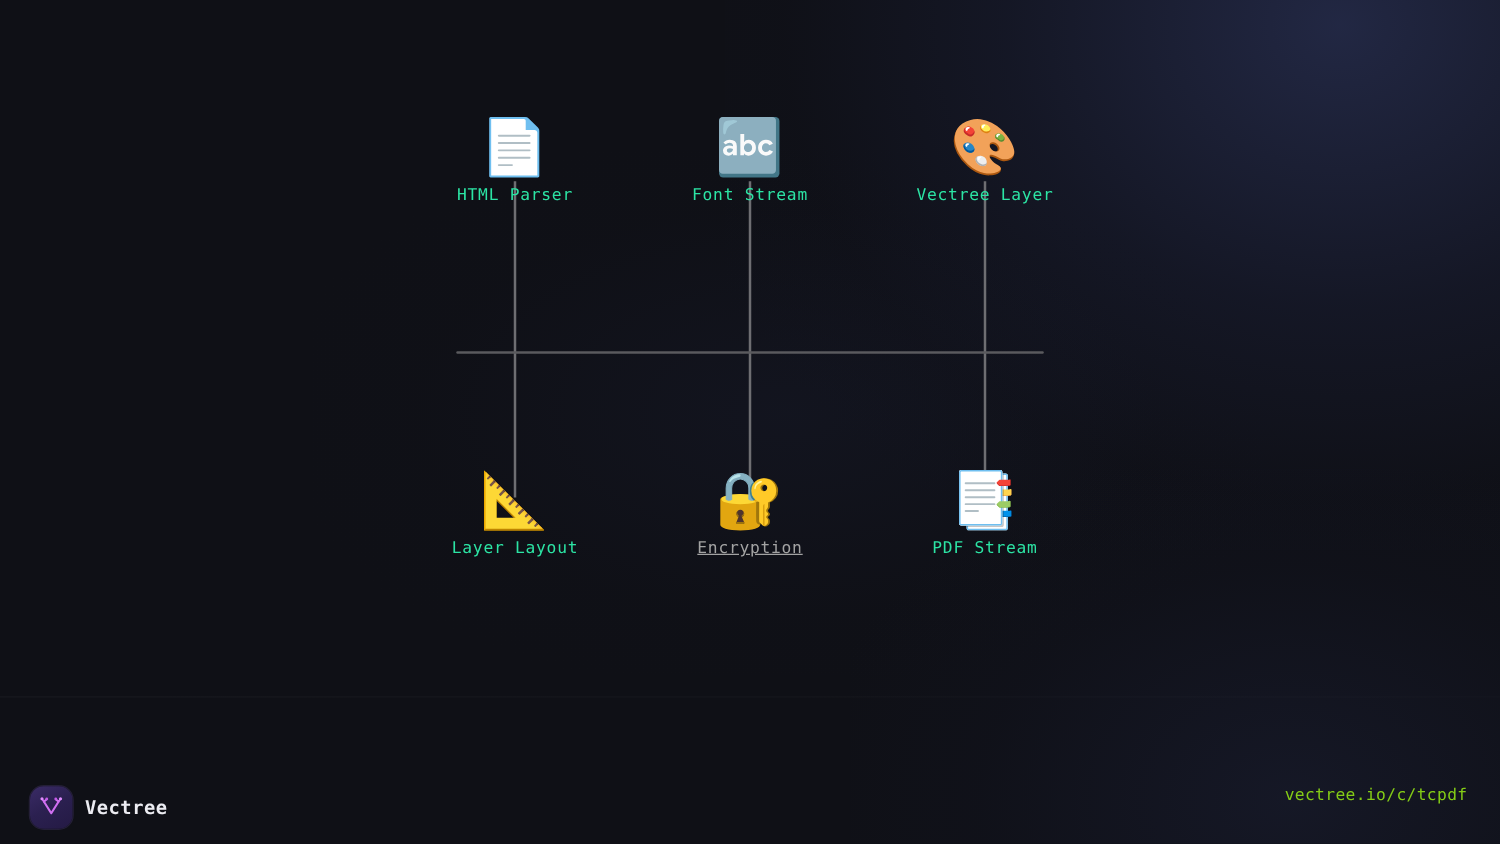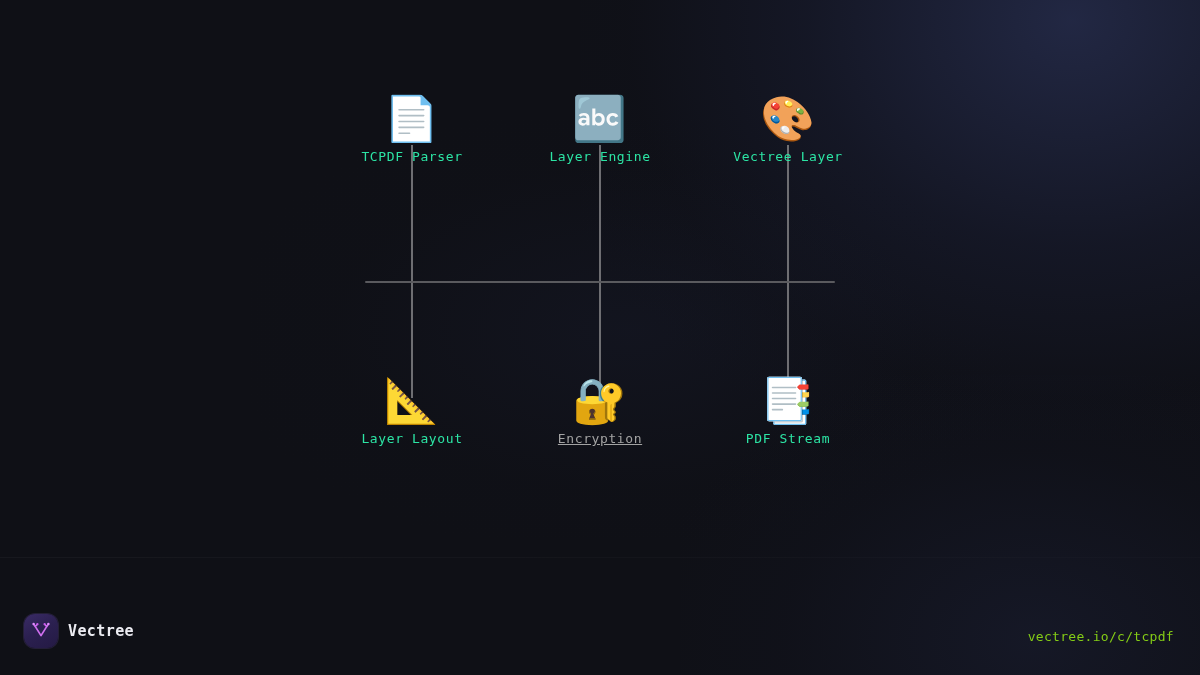--- a/index.html
+++ b/index.html
@@ -82,21 +82,21 @@
     font-size:13px;
     letter-spacing:0.6px;
     color:#2ce4a4;
     white-space:nowrap;
   }
 
   
   #brand {
     position:absolute;
     left:24px;
-    bottom:19px;
+    bottom:4px;
   }
   #brand-row {
     display:flex;
     align-items:center;
     gap:10px;
     margin-bottom:8px;
   }
   #brand-logo {
     width:34px; height:34px;
     border-radius:11px;
@@ -141,25 +141,25 @@
 <div id="bg-divider"></div>
 
 <div id="diagram">
 
 <div class="stem" style="left: 411.2px; top: 145px; height: 253px;"></div>
     <div class="stem" style="left: 599.2px; top: 145px; height: 253px;"></div>
     <div class="stem" style="left: 787.2px; top: 145px; height: 253px;"></div>
     <div class="axis-line" style="left: 365px; width: 470px; top: 281px; background: rgb(90, 90, 94);"></div>
     <div class="node" style="left: 412px; top: 91px;">
       <span class="node-icon">📄</span>
-      <span class="node-label" style="color: rgb(44, 228, 164);">TCPDF Parser</span>
+      <span class="node-label" style="color: rgb(44, 228, 164);">HTML Parser</span>
     </div>
     <div class="node" style="left: 600px; top: 91px;">
       <span class="node-icon">🔤</span>
-      <span class="node-label" style="color: rgb(44, 228, 164);">Layer Engine</span>
+      <span class="node-label" style="color: rgb(44, 228, 164);">Font Stream</span>
     </div>
     <div class="node" style="left: 788px; top: 91px;">
       <span class="node-icon">🎨</span>
       <span class="node-label" style="color: rgb(44, 228, 164);">Vectree Layer</span>
     </div>
     <div class="node" style="left: 412px; top: 373px;">
       <span class="node-icon">📐</span>
       <span class="node-label" style="color: rgb(44, 228, 164);">Layer Layout</span>
     </div>
     <div class="node" style="left: 600px; top: 373px;">

